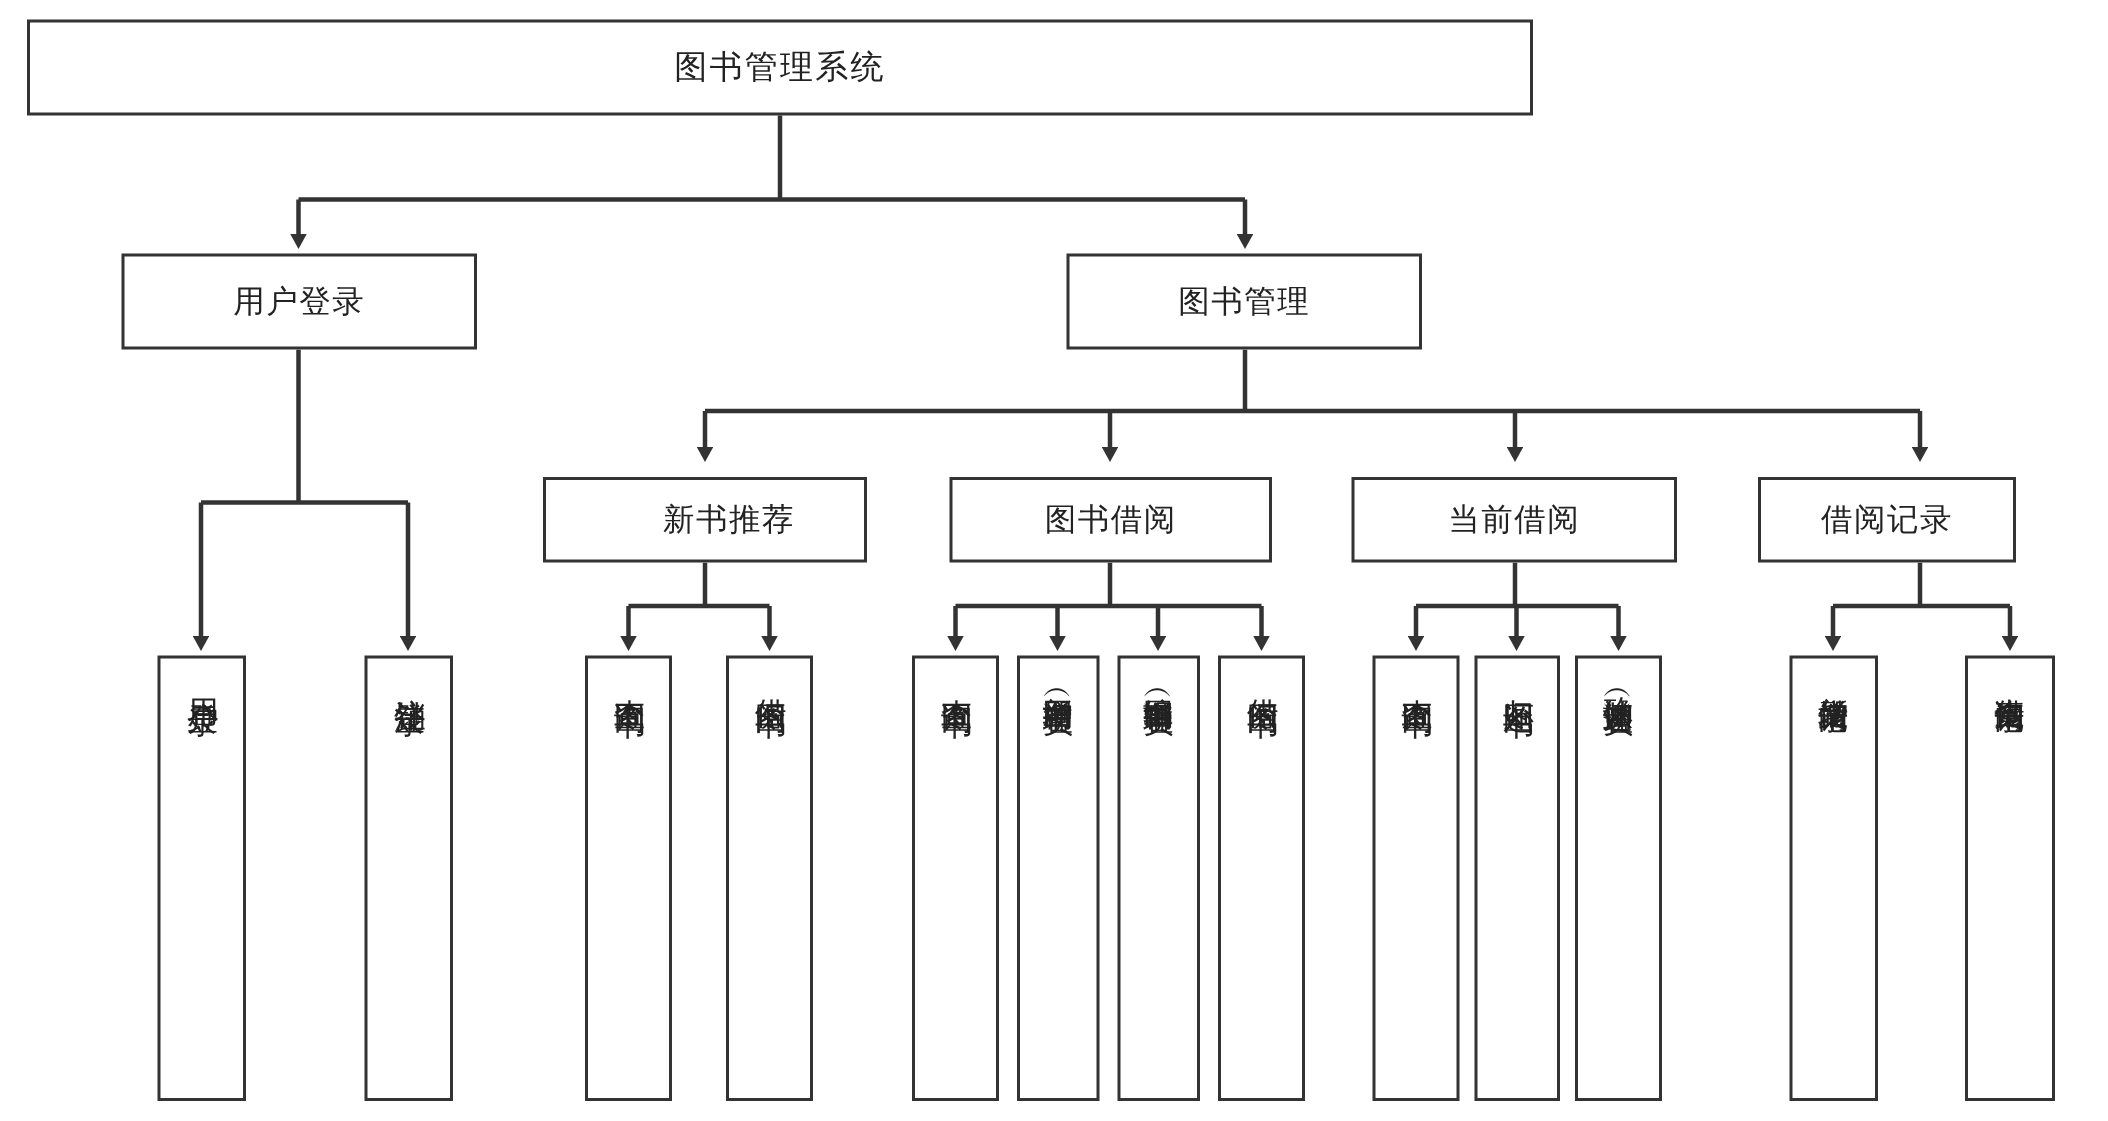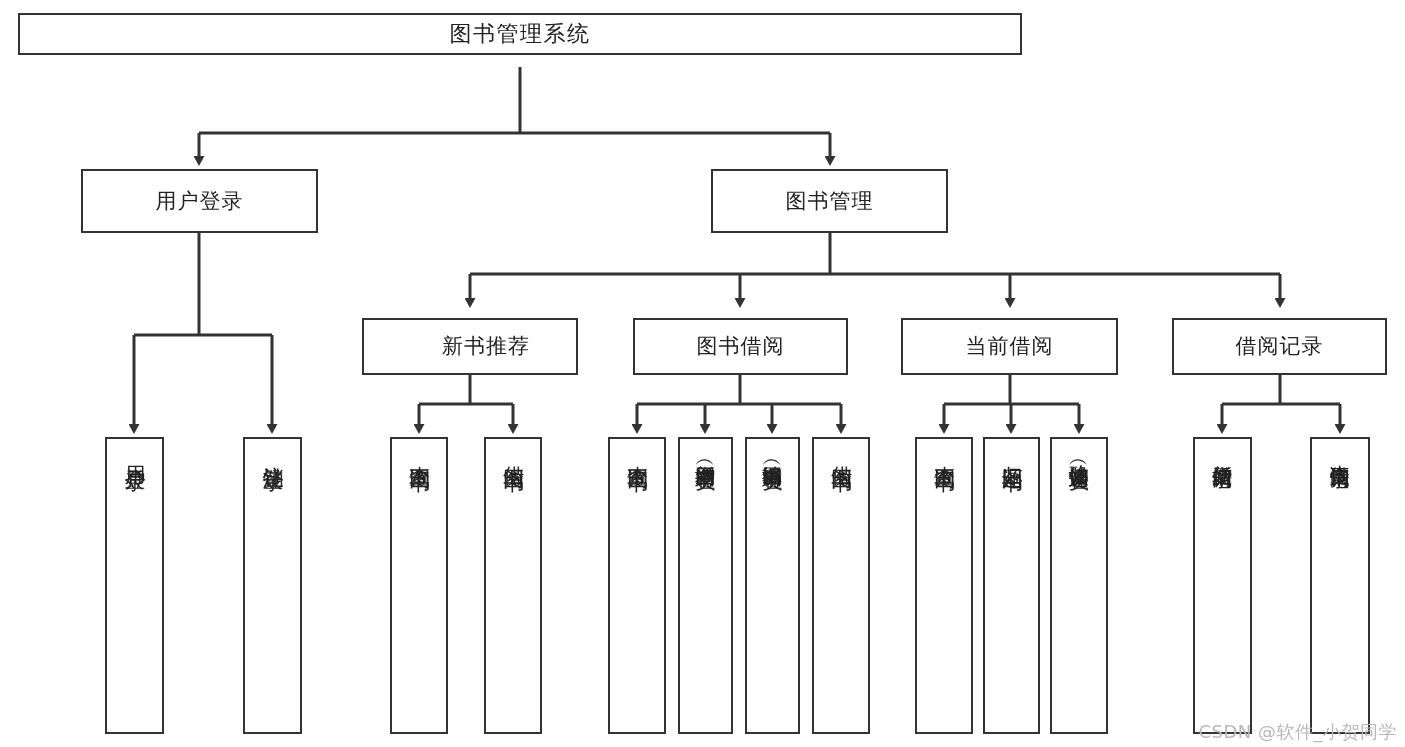--- a/index.html
+++ b/index.html
@@ -121,41 +121,41 @@
       <path d="M1011,404 L1011,425" marker-end="url(#arrow)"></path>
       <path d="M1079,404 L1079,425" marker-end="url(#arrow)"></path>
 
       <path d="M1280,375 L1280,404"></path>
       <path d="M1222,404 L1340,404"></path>
       <path d="M1222,404 L1222,425" marker-end="url(#arrow)"></path>
       <path d="M1340,404 L1340,425" marker-end="url(#arrow)"></path>
     </g>
   </svg>
 
-  <div class="node horiz" id="root-node" style="left:18px; top:13px; width:1004px; height:42px;font-family:Liberation Serif, serif;">
+  <div class="node horiz" id="root-node" style="left:18px; top:13px; width:1004px; height:64px;font-family:Liberation Serif, serif;">
     <span class="label">图书管理系统</span>
   </div>
 
   <div class="node horiz" style="left:81px; top:169px; width:237px; height:64px;">
     <span class="label">用户登录</span>
   </div>
   <div class="node horiz" style="left:711px; top:169px; width:237px; height:64px;align-items:center;">
     <span class="label">图书管理</span>
   </div>
 
   <div class="node horiz" style="left:362px; top:318px; width:216px; height:57px;padding-left:32px;">
     <span class="label">新书推荐</span>
   </div>
   <div class="node horiz" style="left:901px; top:318px; width:217px; height:57px;">
     <span class="label">当前借阅</span>
   </div>
   <div class="node horiz" style="left:633px; top:318px; width:215px; height:57px;">
     <span class="label">图书借阅</span>
   </div>
-  <div class="node horiz" style="left:1172px; top:318px; width:215px; height:57px;">
+  <div class="node horiz" style="left:1172px; top:318px; width:172px; height:57px;">
     <span class="label">借阅记录</span>
   </div>
 
   <div class="node vert" style="left:105px; top:437px; width:59px; height:297px;">
     <span class="label">用户登录</span>
   </div>
   <div class="node vert" style="left:243px; top:437px; width:59px; height:297px;">
     <span class="label">注销登录</span>
   </div>
 
@@ -189,15 +189,14 @@
     <span class="label">确认归还（管理员）</span>
   </div>
 
   <div class="node vert tall-text" style="left:1193px; top:437px; width:59px; height:297px;">
     <span class="label">新增借阅记录</span>
   </div>
   <div class="node vert tall-text" style="left:1310px; top:437px; width:60px; height:297px;">
     <span class="label">查询借阅记录</span>
   </div>
 
-  <div id="watermark">CSDN @软件_小贺同学</div>
 
 </div>
 
 </body></html>

